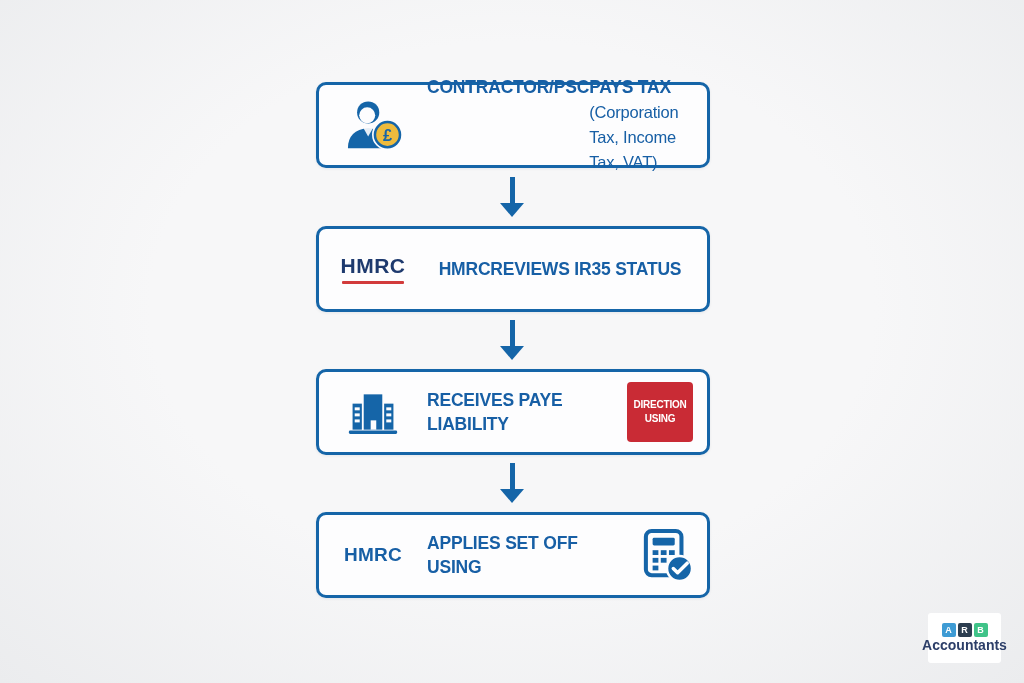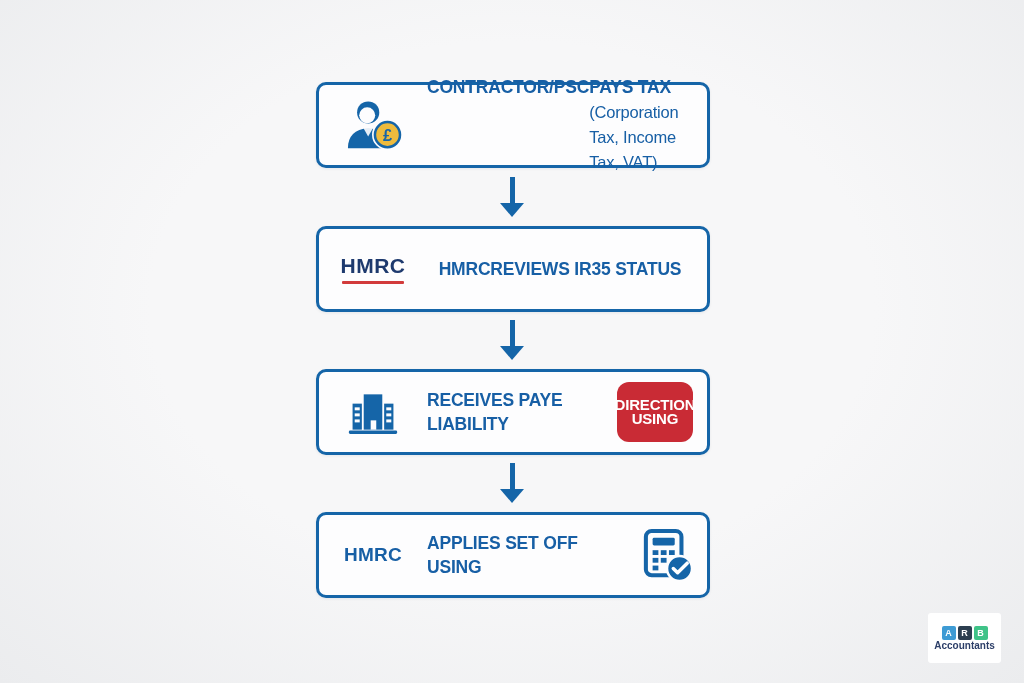--- a/index.html
+++ b/index.html
@@ -66,24 +66,24 @@
     margin-top: 3px;
     border-radius: 1px;
   }
   .hmrc-plain { font-weight: bold; font-size: 19px; color: #175fa5; letter-spacing: 0.3px; }
 
   
   .badge {
     min-width: 66px;
     height: 60px;
     background: #c92b35;
-    border-radius: 12px;
+    border-radius: 4px;
     color: #ffffff;
     font-weight: bold;
-    font-size: 15px;
+    font-size: 10px;
     letter-spacing: -0.2px;
     display: flex;
     flex-direction: column;
     align-items: center;
     justify-content: center;
     line-height: 14px;
     text-align: right;
     padding: 0 5px;
     margin-left: 8px;
   }
@@ -131,21 +131,21 @@
     color: #ffffff;
     font-weight: bold;
     font-size: 9px;
     display: flex; align-items: center; justify-content: center;
   }
   .sq-a { background: #3e9bd4; }
   .sq-r { background: #2c3e50; }
   .sq-b { background: #3fc388; }
   .logo-label {
     margin-top: 0;
-    font-size: 10px;
+    font-size: 14px;
     font-weight: bold;
     color: #2c3e68;
     letter-spacing: 0;
   }
 </style>
 </head>
 <body>
 
 <div class="stage">
 

